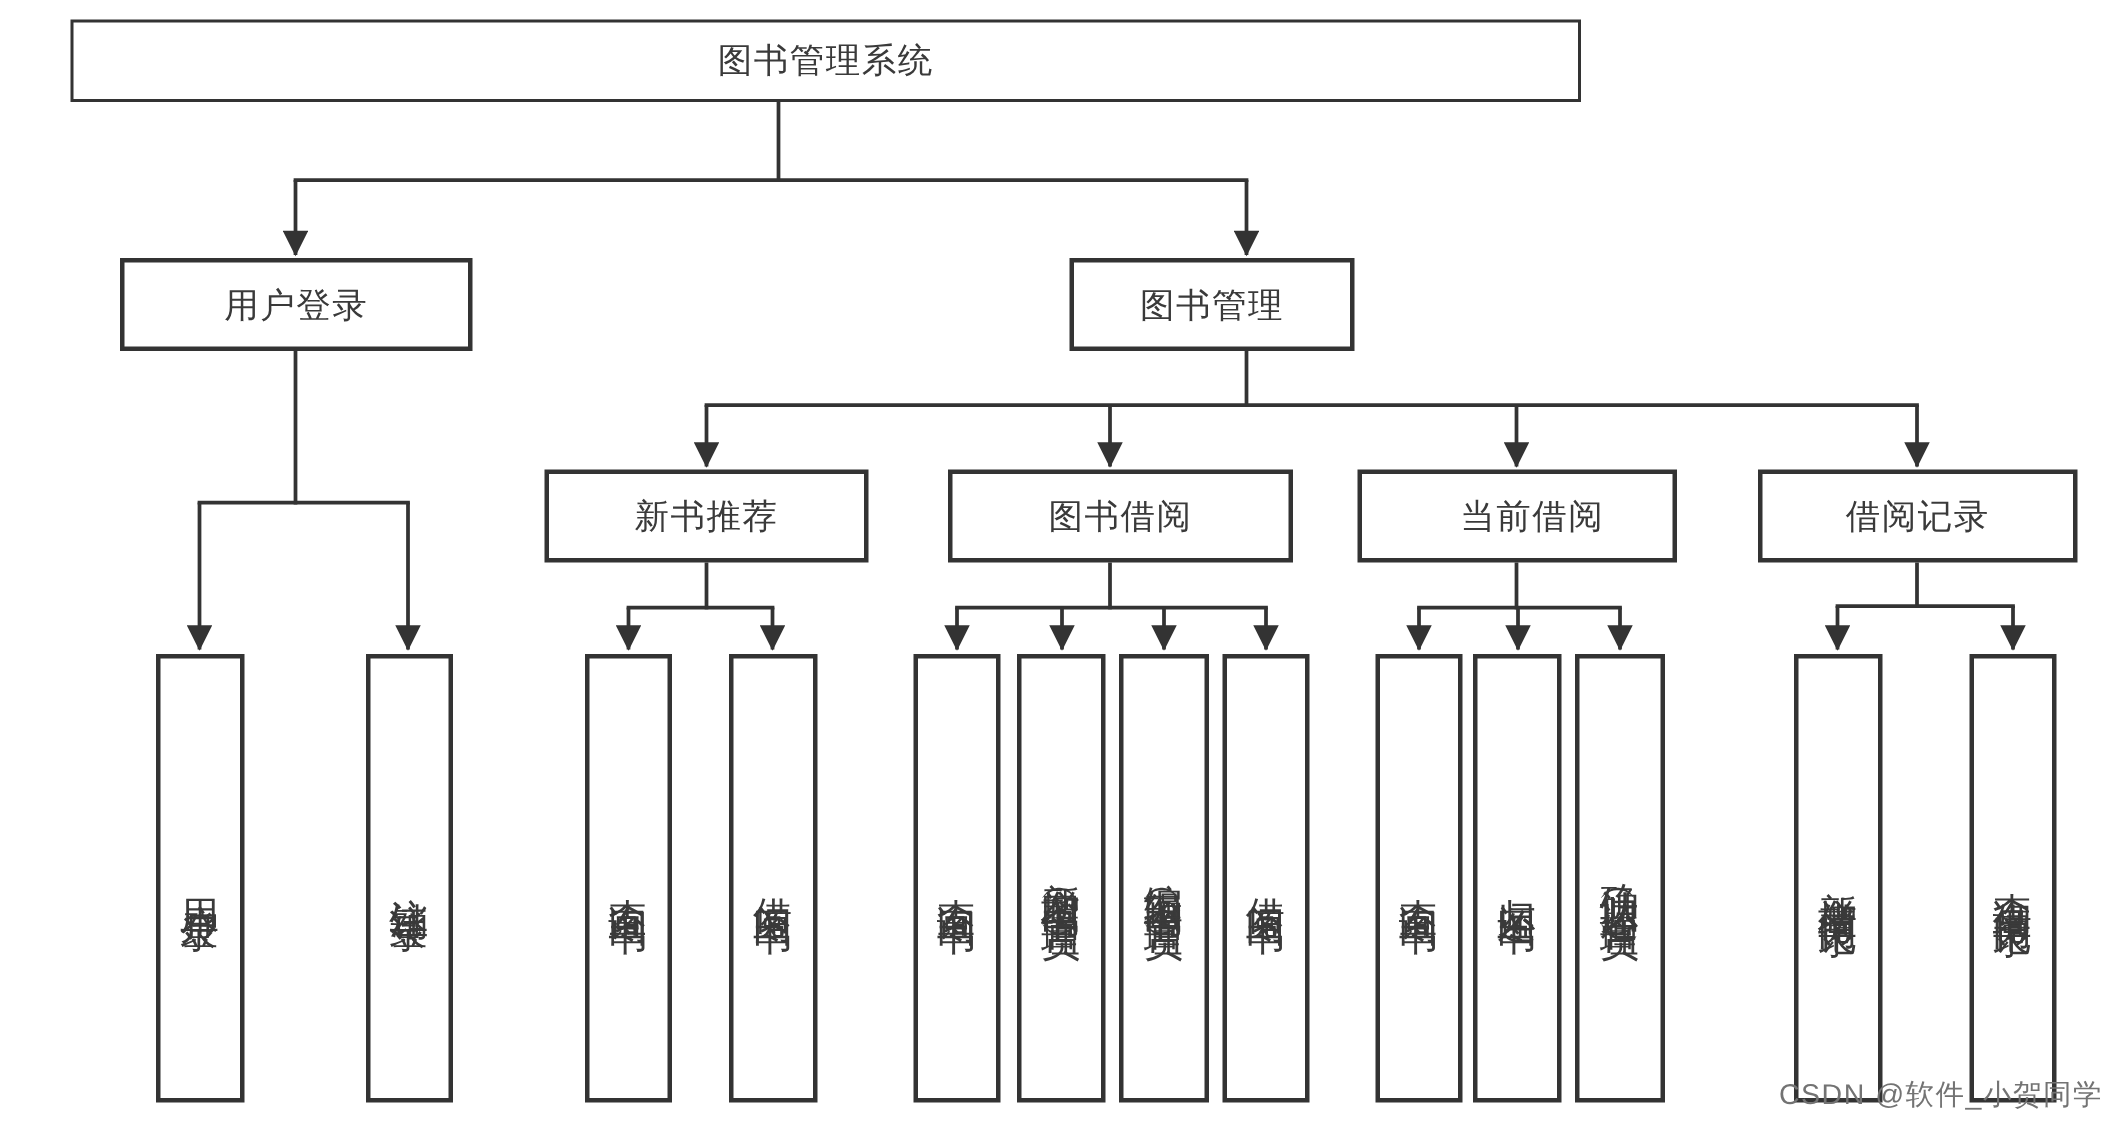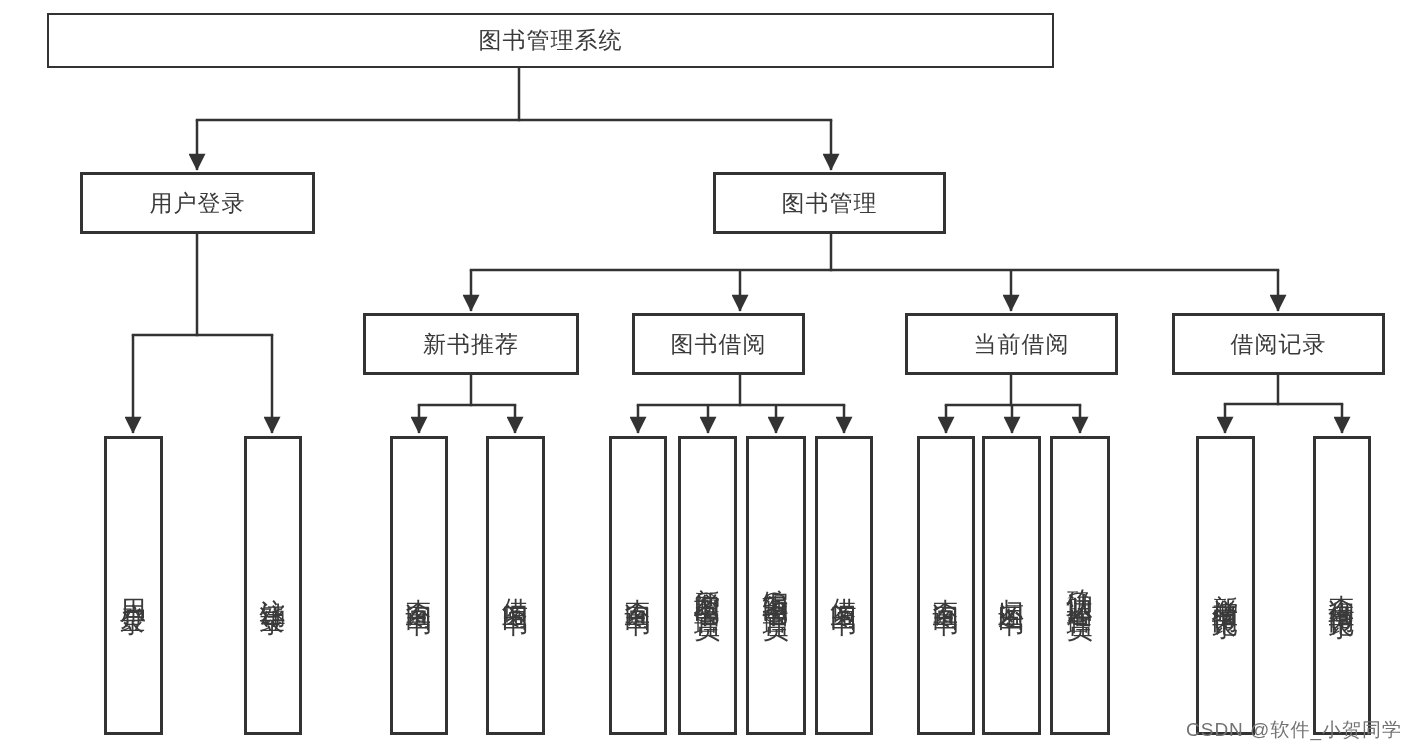--- a/index.html
+++ b/index.html
@@ -118,24 +118,24 @@
         <line x1="1223.75" y1="404" x2="1343.25" y2="404"></line>
         <line x1="1225" y1="404" x2="1225" y2="433" marker-end="url(#arw)"></line>
         <line x1="1342" y1="404" x2="1342" y2="433" marker-end="url(#arw)"></line>
       </g>
     </g>
   </svg>
 
   <div class="box root" style="left:13px; top:13px; width:1007px; height:55px;margin-left:34px;">图书管理系统</div>
 
   <div class="box h" style="left:80px; top:172px; width:235px; height:62px;">用户登录</div>
-  <div class="box h" style="left:713px; top:172px; width:233px; height:62px;">图书管理</div>
+  <div class="box h" style="left:713px; top:172px; width:190px; height:62px;">图书管理</div>
 
   <div class="box h" style="left:363px; top:313px; width:216px; height:62px;">新书推荐</div>
-  <div class="box h" style="left:632px; top:313px; width:173px; height:62px;">图书借阅</div>
+  <div class="box h" style="left:632px; top:313px; width:230px; height:62px;">图书借阅</div>
   <div class="box h" style="left:905px; top:313px; width:213px; height:62px;padding-left:20px;">当前借阅</div>
   <div class="box h" style="left:1172px; top:313px; width:213px; height:62px;">借阅记录</div>
 
   <div class="box v" style="left:104px; top:436px; width:59px; height:299px;">用户登录</div>
   <div class="box v" style="left:244px; top:436px; width:58px; height:299px;">注销登录</div>
 
   <div class="box v" style="left:390px; top:436px; width:58px; height:299px;">查询图书</div>
   <div class="box v" style="left:486px; top:436px; width:59px; height:299px;">借阅图书</div>
 
   <div class="box v" style="left:609px; top:436px; width:58px; height:299px;">查询图书</div>

